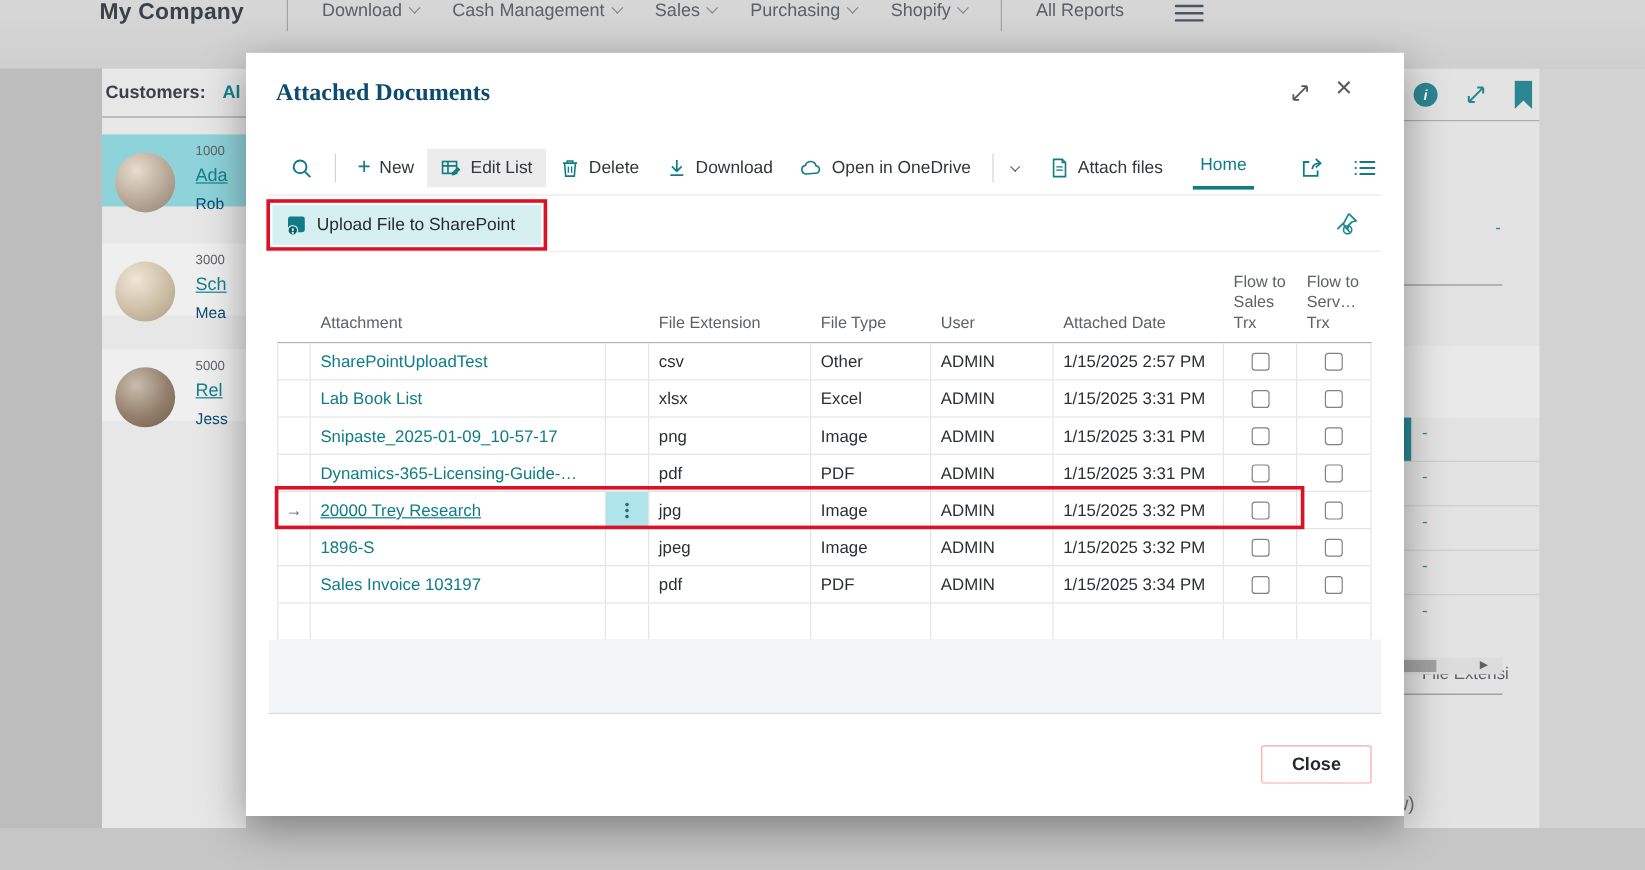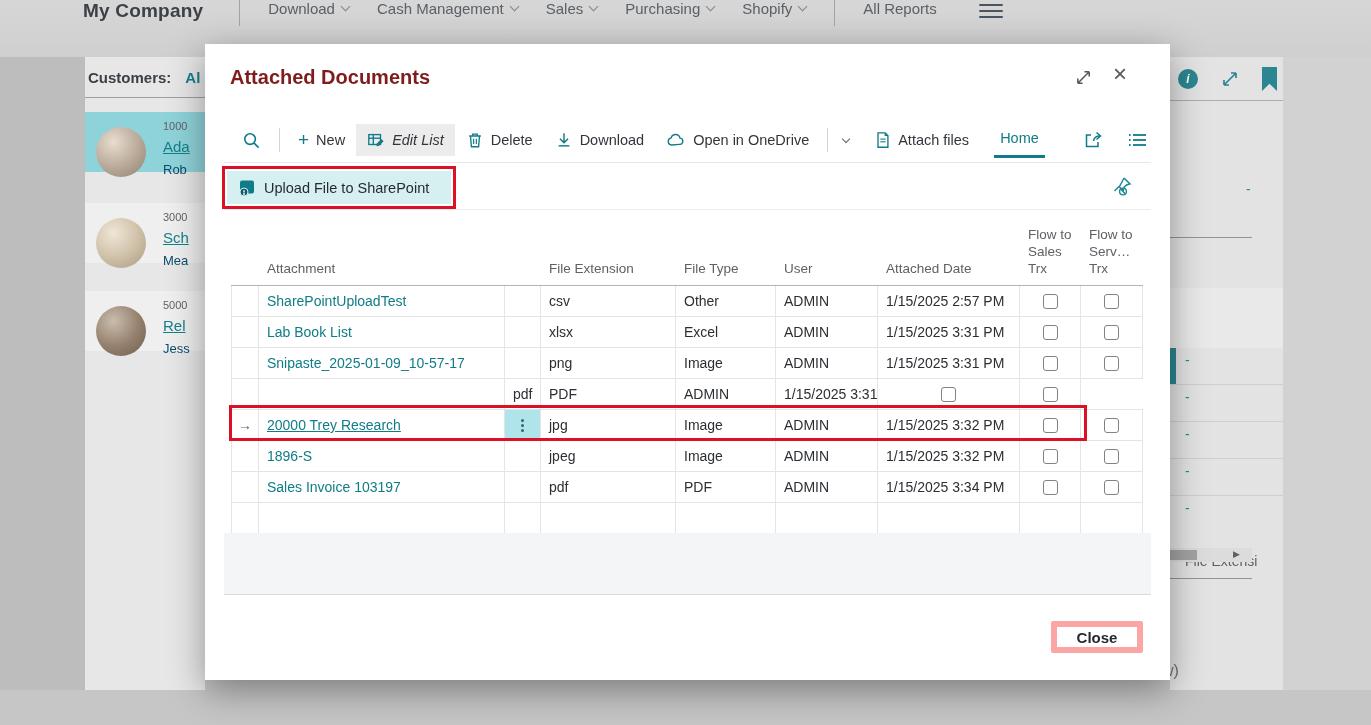--- a/index.html
+++ b/index.html
@@ -49,28 +49,28 @@
   .fb-row .dash { position:absolute; left:15px; top:4px; font-size:14px; color:#2a8a94; }
   .fb-sel-strip { position:absolute; left:0; top:291px; width:6px; height:37px; background:#2b8691; }
   .hscroll { position:absolute; left:0; top:491px; width:82px; height:14px; background:#dcdcdc; }
   .hscroll .thumb { position:absolute; left:0; top:2px; width:27px; height:10px; background:#a3a3a3; }
   .hscroll .arr { position:absolute; right:12px; top:1px; font-size:9px; color:#5f5f5f; }
   .partial-w { position:absolute; left:-8px; top:605px; font-size:16px; color:#6f6f6f; }
 
   
   .modal { position:absolute; left:205px; top:44px; width:965px; height:636px; background:#fff;
     box-shadow:0 10px 34px rgba(0,0,0,.38); z-index:5; }
-  .m-title { position:absolute; left:25px; top:22px; font-size:20px; font-weight:700; color:#7f1d1d; }
+  .m-title { position:absolute; left:25px; top:22px; font-size:20px; font-weight:700; color:#0c4a6e;font-family:Liberation Serif, serif; }
   .m-expand { position:absolute; left:869px; top:24px; cursor:pointer; }
   .m-close { position:absolute; left:908px; top:16px; font-size:24px; color:#55595e; cursor:pointer; }
 
   .toolbar { position:absolute; left:19px; top:74px; width:927px; height:45px; display:flex; align-items:center;
     border-bottom:1px solid #e8e8e8; }
   .tb-item { display:flex; align-items:center; gap:7px; font-size:14.5px; color:#32363b; padding:7px 11px; cursor:pointer; white-space:nowrap; }
-  .tb-item.active-bg { background:#ececec;font-style:italic; }
+  .tb-item.active-bg { background:#ececec; }
   .tb-sep { width:1px; height:24px; background:#d4d4d4; margin:0 7px; }
   .tb-plus { color:#0f7c87; font-size:19px; font-weight:400; line-height:14px; }
   .tab-home { font-size:14.5px; color:#0f7c87; padding:7px 6px 9px; border-bottom:3px solid #0f7c87; margin-left:14px; cursor:pointer; }
   .tb-right { margin-left:auto; display:flex; align-items:center; gap:24px; padding-right:4px; }
   .chev-sm { width:6px; height:6px; border-right:1.5px solid #5f6artif468; border-right:1.5px solid #5f6468;
     border-bottom:1.5px solid #5f6468; transform:rotate(45deg); margin:-3px 2px 0; }
 
   .upload-wrap { position:absolute; left:17px; top:122px; width:234px; height:43px; border:3px solid #dd1125; }
   .upload-btn { position:absolute; left:2px; top:2px; width:224px; height:33px; background:#d6eff1;
     display:flex; align-items:center; gap:8px; padding-left:11px; font-size:14.5px; color:#272b30; cursor:pointer; }
@@ -89,21 +89,21 @@
   a.attlink { color:#0f7c87; text-decoration:none; cursor:pointer; }
   .trow.sel a.attlink { text-decoration:underline; }
   .dots-cell { justify-content:center; color:#2b6a73; font-weight:700; letter-spacing:0; padding:0; }
   .trow.sel .dots-cell { background:#aee4ea; cursor:pointer; }
   .dots { display:inline-block; width:3px; }
   .dots i { display:block; width:3px; height:3px; border-radius:50%; background:#2b6a73; margin:2px 0; }
   .cb { width:15px; height:15px; border:1.5px solid #7f8287; border-radius:3px; background:#fff; cursor:pointer; }
   .row-red { position:absolute; left:24px; top:361px; width:858px; height:36px; border:3px solid #dd1125; pointer-events:none; }
 
   .below-grid { position:absolute; left:19px; top:489px; width:927px; height:62px; background:#f4f5f7; border-bottom:1px solid #dadada; }
-  .close-btn { position:absolute; left:846px; top:577px; width:92px; height:32px; background:#fff; border:6px solid #fca5a5;
+  .close-btn { position:absolute; left:846px; top:577px; width:92px; height:32px; background:#fff; border:1px solid #fca5a5;
     border-radius:2px; font-size:15px; font-weight:700; color:#25292e; font-family:inherit; cursor:pointer; }
 
   .icon { display:inline-flex; }
   .icon svg { display:block; }
 </style>
 </head>
 <body>
 
 <div class="screen">
 
@@ -396,20 +396,23 @@
         <div class="td cbcell">
             <span class="cb"></span>
           </div>
         <div class="td cbcell">
             <span class="cb"></span>
           </div>
       </div>
 
       <div class="trow grid-cols">
         <div class="td"></div>
+        <div class="td">
+            <a class="attlink">Dynamics-365-Licensing-Guide-…</a>
+          </div>
         <div class="td dots-cell"></div>
         <div class="td">pdf</div>
         <div class="td">PDF</div>
         <div class="td">ADMIN</div>
         <div class="td">1/15/2025 3:31 PM</div>
         <div class="td cbcell">
             <span class="cb"></span>
           </div>
         <div class="td cbcell">
             <span class="cb"></span>

